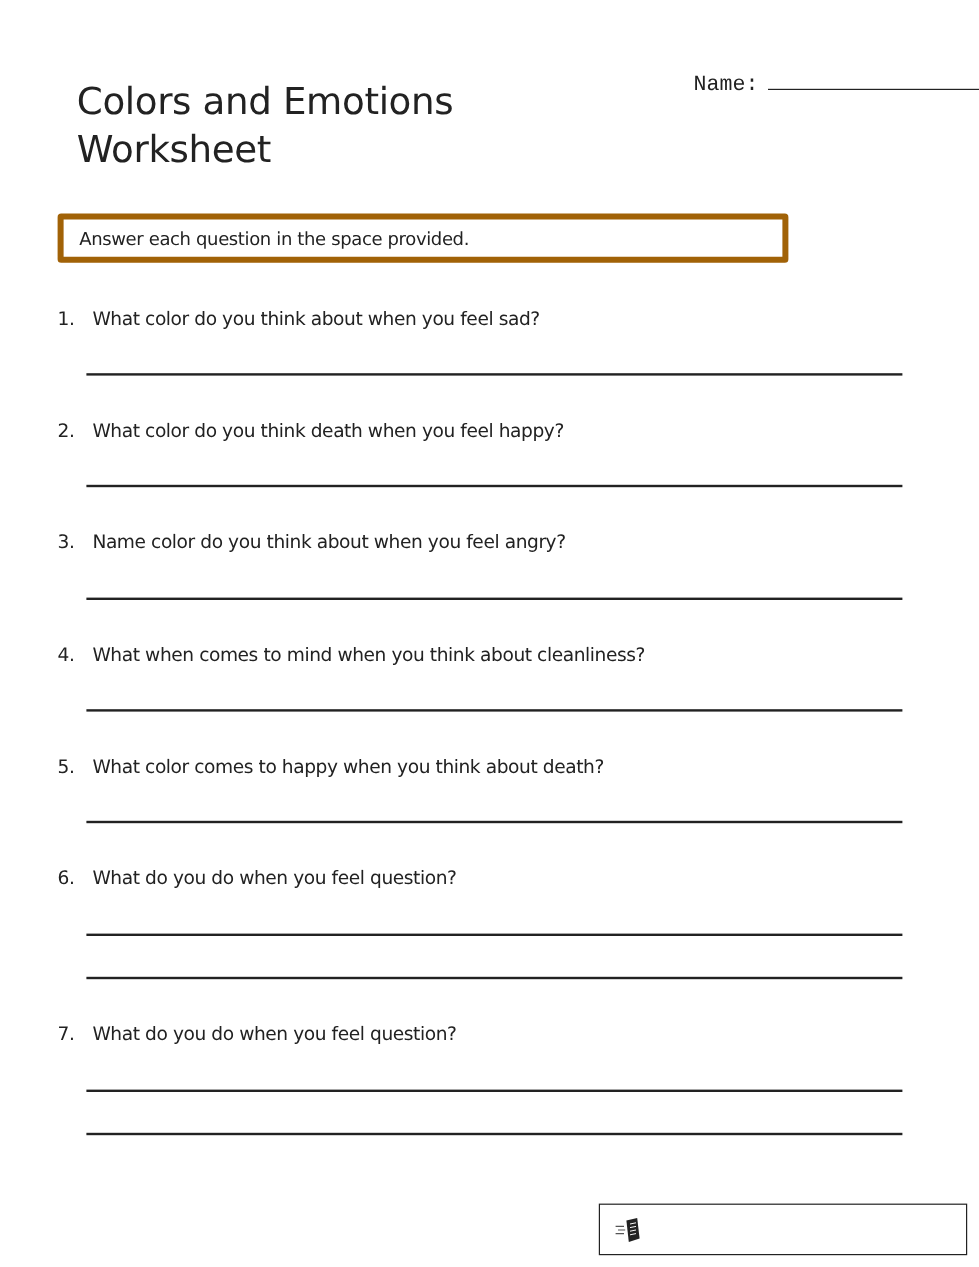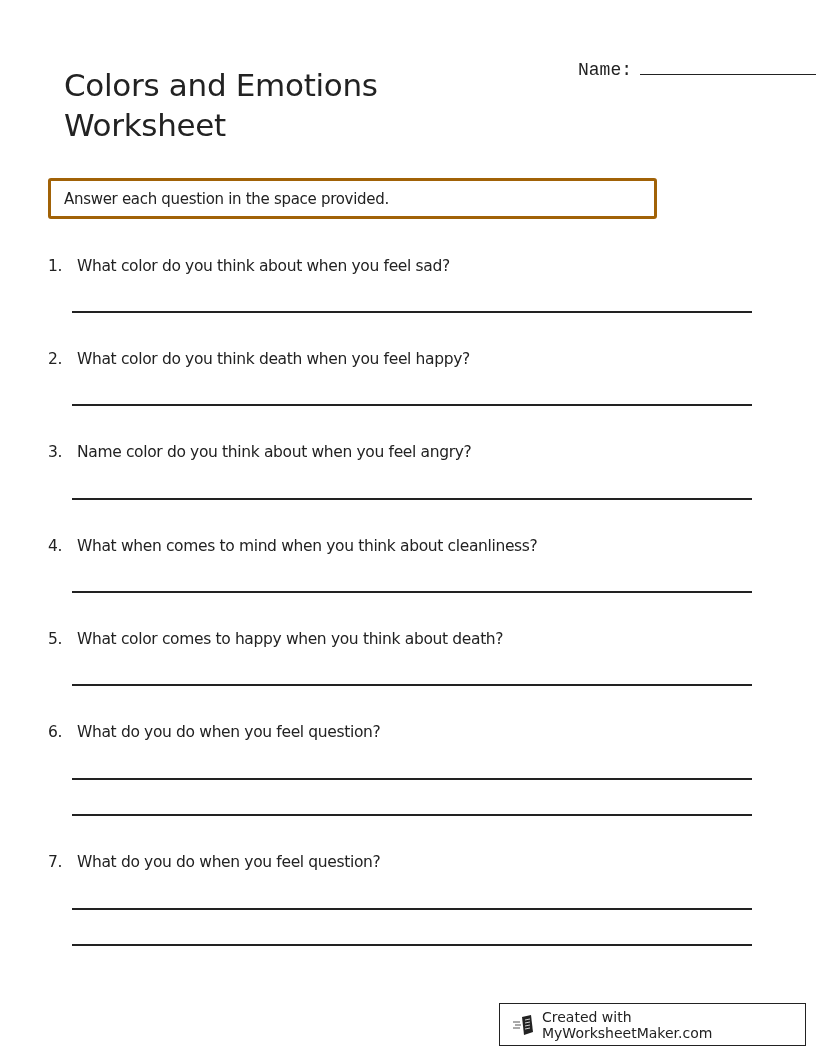--- a/index.html
+++ b/index.html
@@ -1,21 +1,21 @@
 <!DOCTYPE html>
 <html><head>
   <meta charset="utf-8">
   <style>
     html, body { margin: 0; padding: 0; background: #ffffff; }
     body { width: 816px; height: 1056px; position: relative; overflow: hidden; font-family: "DejaVu Sans", sans-serif; color: #222; }
     .title { position: absolute; left: 48px; top: 49px; font-size: 31px; line-height: 40px; color: #222; font-weight: normal; letter-spacing: -0.3px; margin: 16px; }
     .title span { display: block; }
     .name-block { position: absolute; left: 534px; top: 52px; font-family: Liberation Mono, monospace; font-size: 18px; color: #222; display: flex; align-items: baseline; margin-left: 44px; }
     .name-line { display: inline-block; width: 177px; border-bottom: 1px solid #222; margin-left: 8px; height: 22px; }
-    .instructions { position: absolute; left: 48px; top: 178px; width: 609px; height: 41px; border: 3px solid #a16207; border-radius: 3px; box-sizing: border-box; padding-left: 13px; display: flex; align-items: center; font-size: 15px; color: #222; letter-spacing: -0.3px; }
+    .instructions { position: absolute; left: 48px; top: 178px; width: 609px; height: 41px; border: 5px solid #a16207; border-radius: 3px; box-sizing: border-box; padding-left: 13px; display: flex; align-items: center; font-size: 15px; color: #222; letter-spacing: -0.3px; }
     .question { position: absolute; left: 48px; width: 704px; }
     .q-text { font-size: 15.5px; color: #222; display: flex; letter-spacing: -0.35px; }
     .q-num { width: 29px; }
     .answer-line { position: absolute; left: 24px; width: 680px; height: 0; border-top: 2px solid #222; }
     .footer { position: absolute; left: 499px; top: 1003px; width: 307px; height: 43px; border: 1px solid #222; box-sizing: border-box; display: flex; align-items: center; padding-left: 12px; font-size: 14px; color: #222; }
     .footer-icon { width: 24px; height: 22px; margin-right: 6px; }
   </style>
 </head>
 <body>
 
@@ -94,14 +94,13 @@
 <div class="footer">
   <span class="footer-icon">
     <svg width="24" height="22" viewBox="0 0 24 22">
       <line x1="1" y1="8" x2="8" y2="8" stroke="#555" stroke-width="1"></line>
       <line x1="3" y1="11" x2="9" y2="11" stroke="#555" stroke-width="1"></line>
       <line x1="1" y1="14" x2="8" y2="14" stroke="#555" stroke-width="1"></line>
       <path d="M10 3 L19 1 L21 18 L12 21 Z" fill="#222"></path>
       <path d="M13 6 L18 5 M13 9 L18 8 M13 12 L18 11 M13 15 L18 14" stroke="#fff" stroke-width="0.8"></path>
     </svg>
   </span>
-  <span>Created with MyWorksheetMaker.com</span>
 </div>
 
 </body></html>

